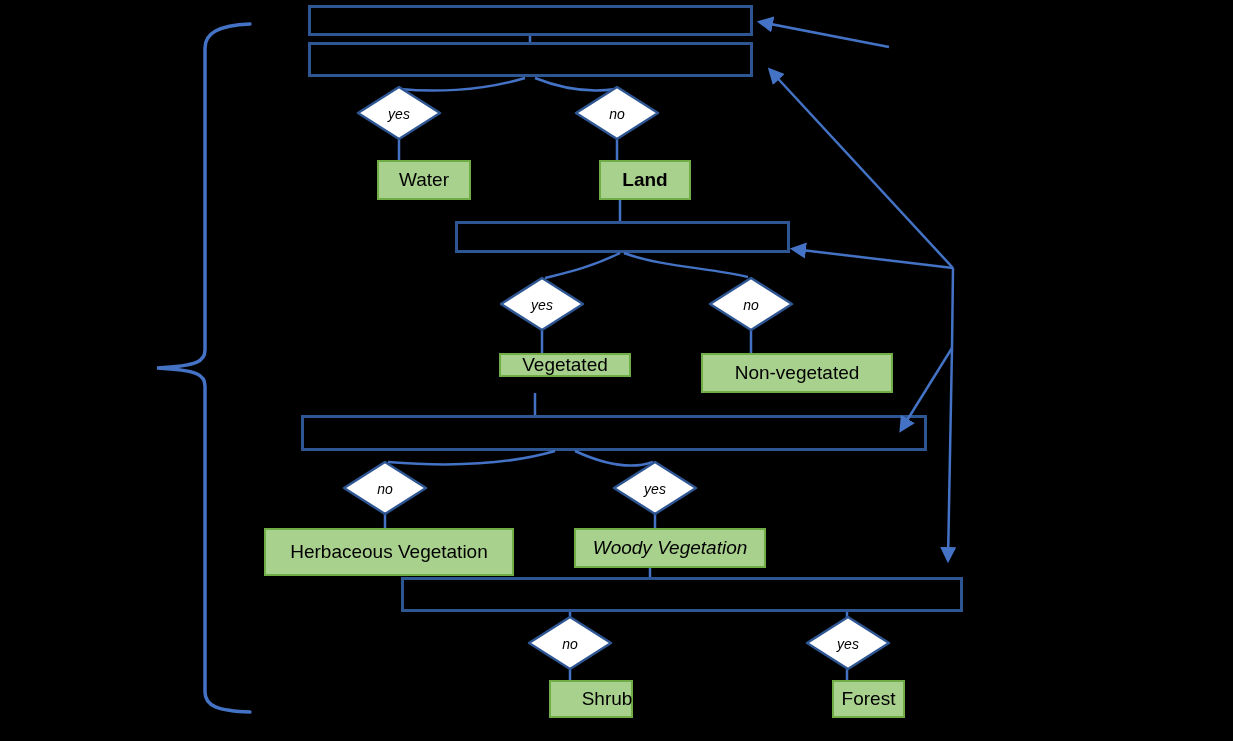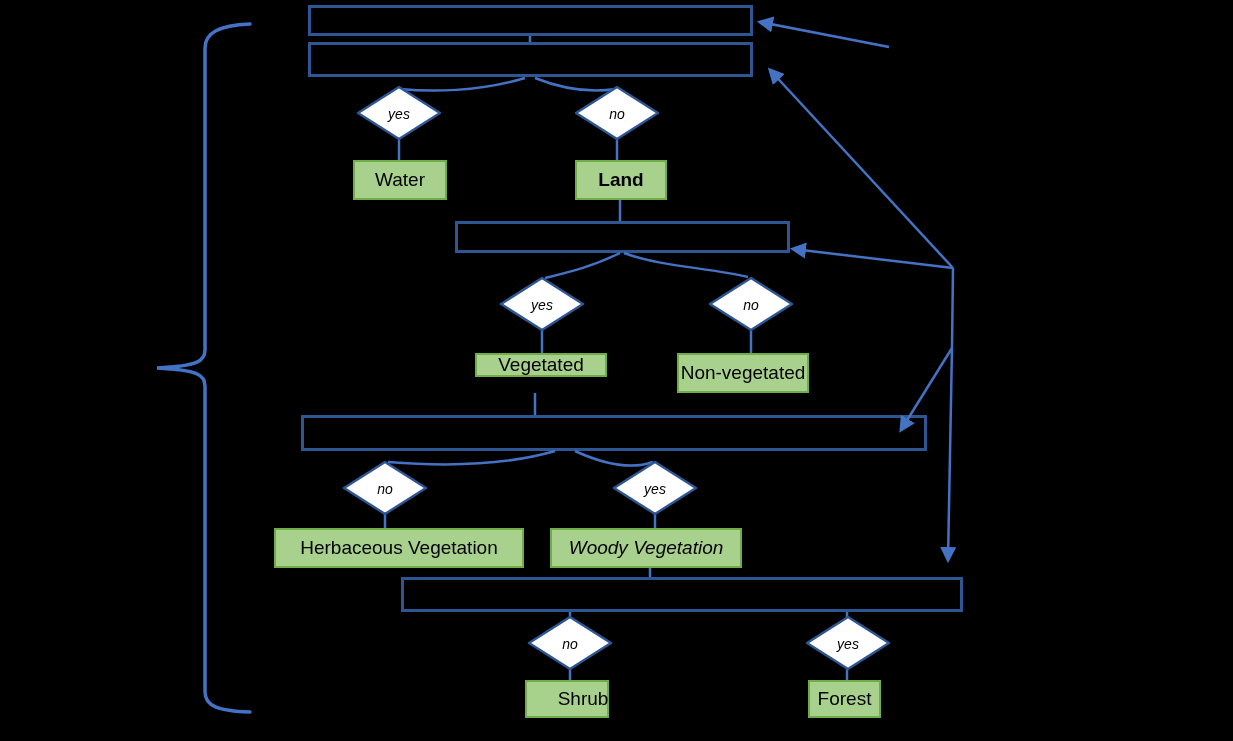--- a/index.html
+++ b/index.html
@@ -28,20 +28,21 @@
   }
   .classbox{
     position:absolute;
     box-sizing:border-box;
     border:2px solid var(--class-border,#70ad47);
     background:var(--class-fill,#a9d18e);
     color:var(--text,#000);
     font-size:19px;
     display:flex;align-items:center;justify-content:center;
     white-space:nowrap;
+    margin-left:24px;
   }
   .dlabel{
     position:absolute;
     transform:translate(-50%,-50%);
     color:var(--text,#000);
     font-size:14px;
     line-height:1;
     font-style:italic;
   }
   svg.overlay{
@@ -67,24 +68,24 @@
 
   <div class="classbox" style="left:353px;top:160px;width:94px;height:40px;">
       <span>Water</span>
     </div>
   <div class="classbox" style="left:575px;top:160px;width:92px;height:40px;font-weight:bold;">
       <span>Land</span>
     </div>
   <div class="classbox" style="left:475px;top:353px;width:132px;height:24px;">
       <span>Vegetated</span>
     </div>
-  <div class="classbox" style="left:677px;top:353px;width:132px;height:40px;">
+  <div class="classbox" style="left:677px;top:353px;width:192px;height:40px;">
       <span>Non-vegetated</span>
     </div>
-  <div class="classbox" style="left:274px;top:528px;width:250px;height:40px;">
+  <div class="classbox" style="left:240px;top:528px;width:250px;height:48px;">
       <span>Herbaceous Vegetation</span>
     </div>
   <div class="classbox" style="left:550px;top:528px;width:192px;height:40px;font-style:italic;">
       <span>Woody Vegetation</span>
     </div>
   <div class="classbox" style="left:525px;top:680px;width:84px;height:38px;padding-left:32px;">
       <span>Shrub</span>
     </div>
   <div class="classbox" style="left:808px;top:680px;width:73px;height:38px;justify-content:center;">
       <span>Forest</span>

